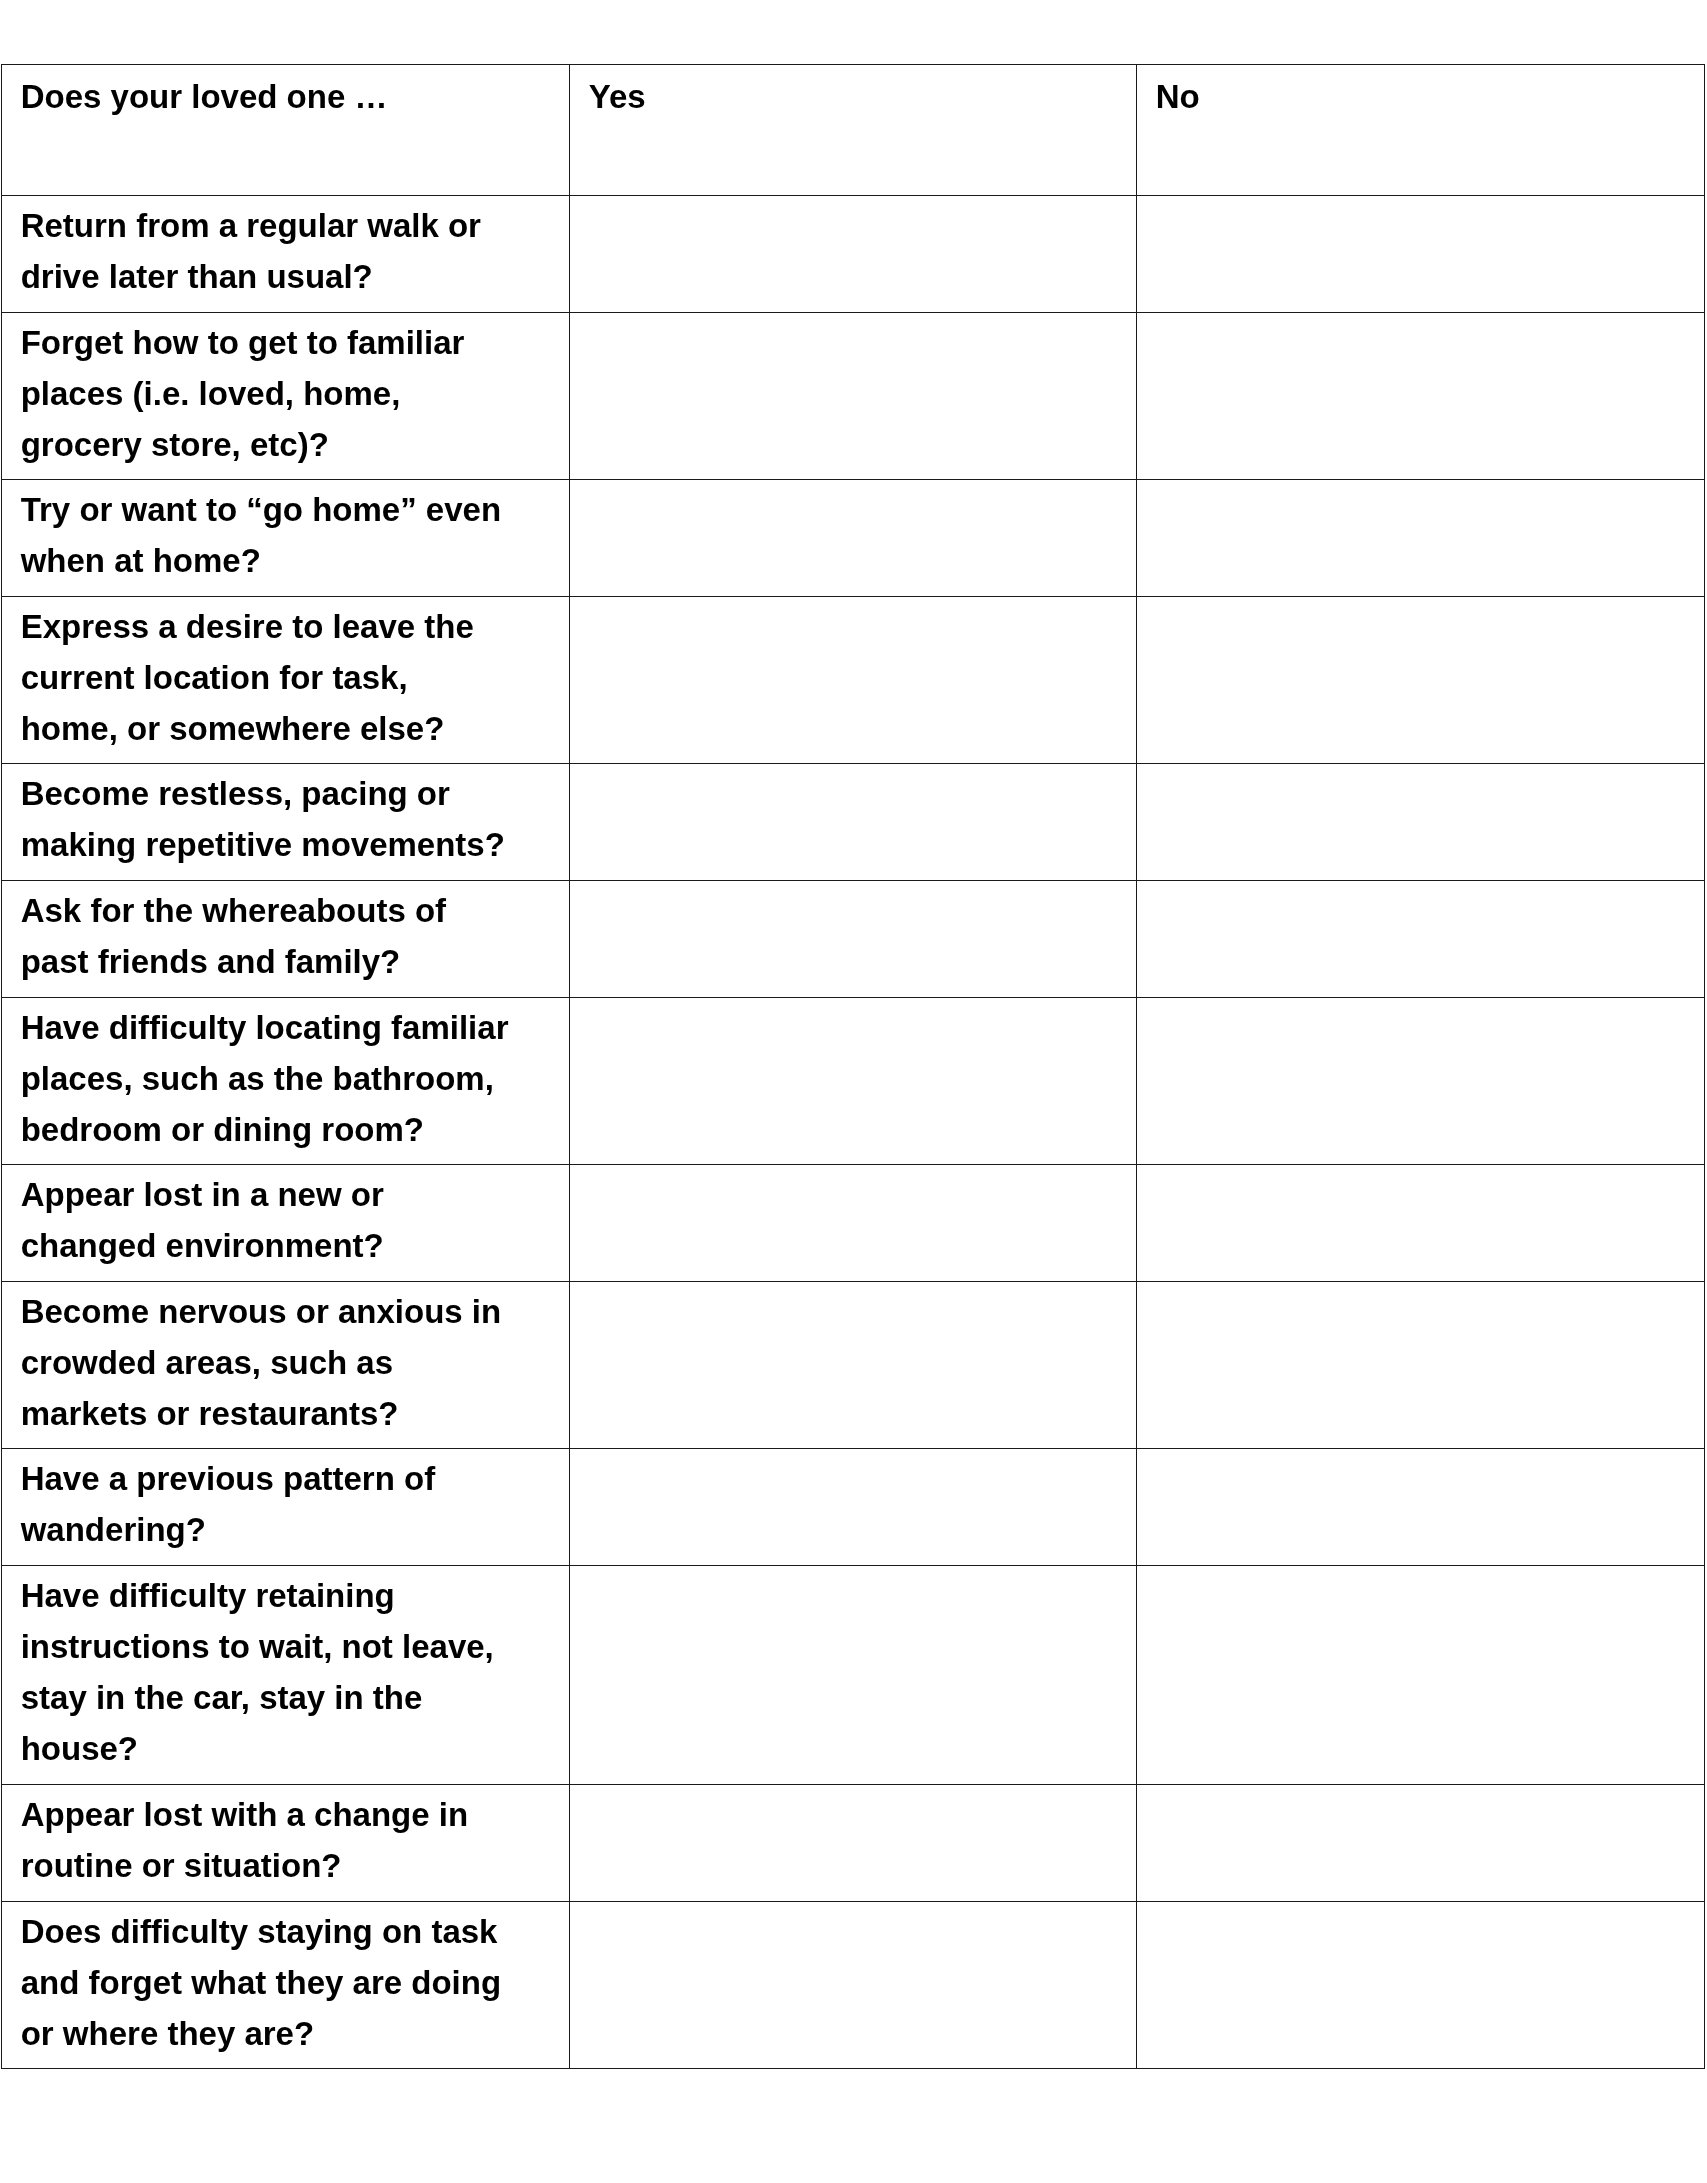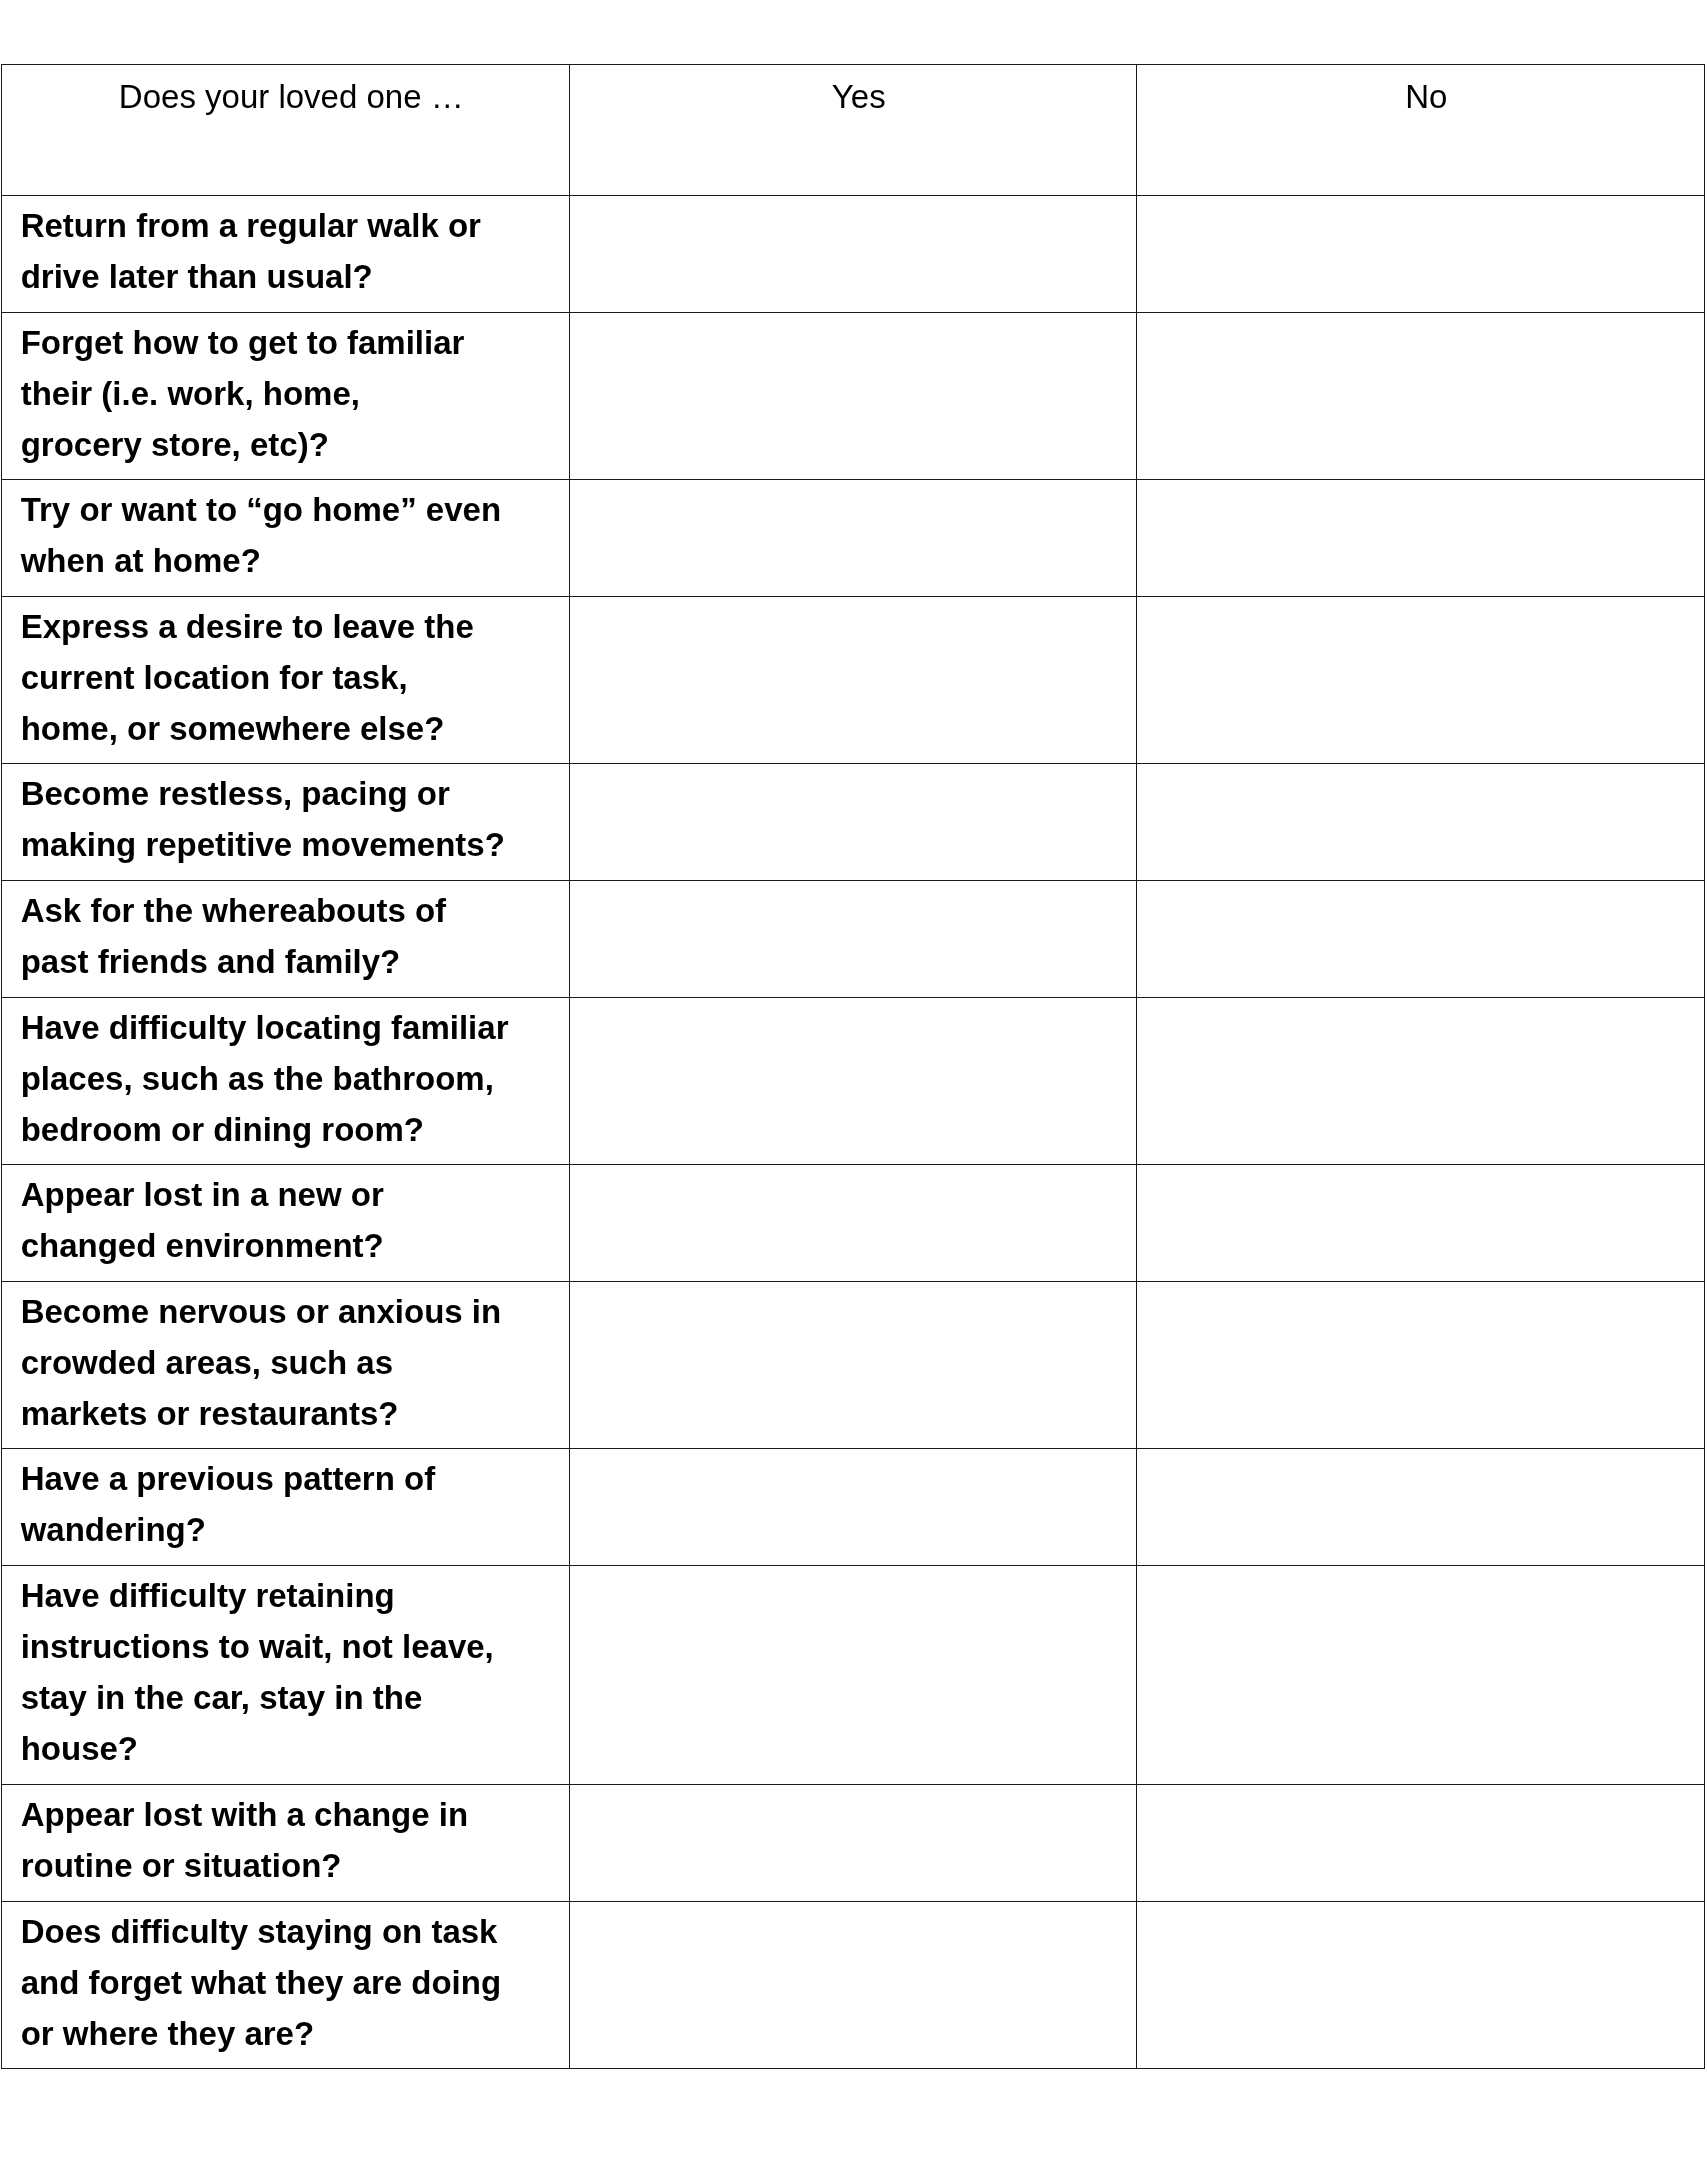--- a/index.html
+++ b/index.html
@@ -28,25 +28,24 @@
     .checklist col.c-no { width: 568px; }
     .checklist th, .checklist td {
       border: 1.4px solid #1a1a1a;
       vertical-align: top;
       text-align: left;
       padding: 4.1px 6.8px 6.8px 19px;
       box-sizing: border-box;
     }
     .checklist th {
       height: 131px;
-      font-weight: normal;
+      font-weight: bold;
       font-size: 33px;
       line-height: 51px;
       padding-top: 5.5px;
-      text-align: center;
     }
     .checklist td {
       font-size: 33px;
       line-height: 51px;
       font-weight: bold;
     }
     .checklist tr.rows-2 td { height: 117px; }
     .checklist tr.rows-3 td { height: 167px; }
     .checklist tr.rows-4 td { height: 219px; }
     .q-line {
@@ -78,21 +77,21 @@
       <td>
         <span class="q-line">Return from a regular walk or</span>
         <span class="q-line">drive later than usual?</span>
       </td>
       <td class="answer-cell"></td>
       <td class="answer-cell"></td>
     </tr>
     <tr class="rows-3">
       <td>
         <span class="q-line">Forget how to get to familiar</span>
-        <span class="q-line">their (i.e.  work, home,</span>
+        <span class="q-line">places (i.e.  loved, home,</span>
         <span class="q-line">grocery store, etc)?</span>
       </td>
       <td class="answer-cell"></td>
       <td class="answer-cell"></td>
     </tr>
     <tr class="rows-2">
       <td>
         <span class="q-line">Try or want to “go home” even</span>
         <span class="q-line">when at home?</span>
       </td>

